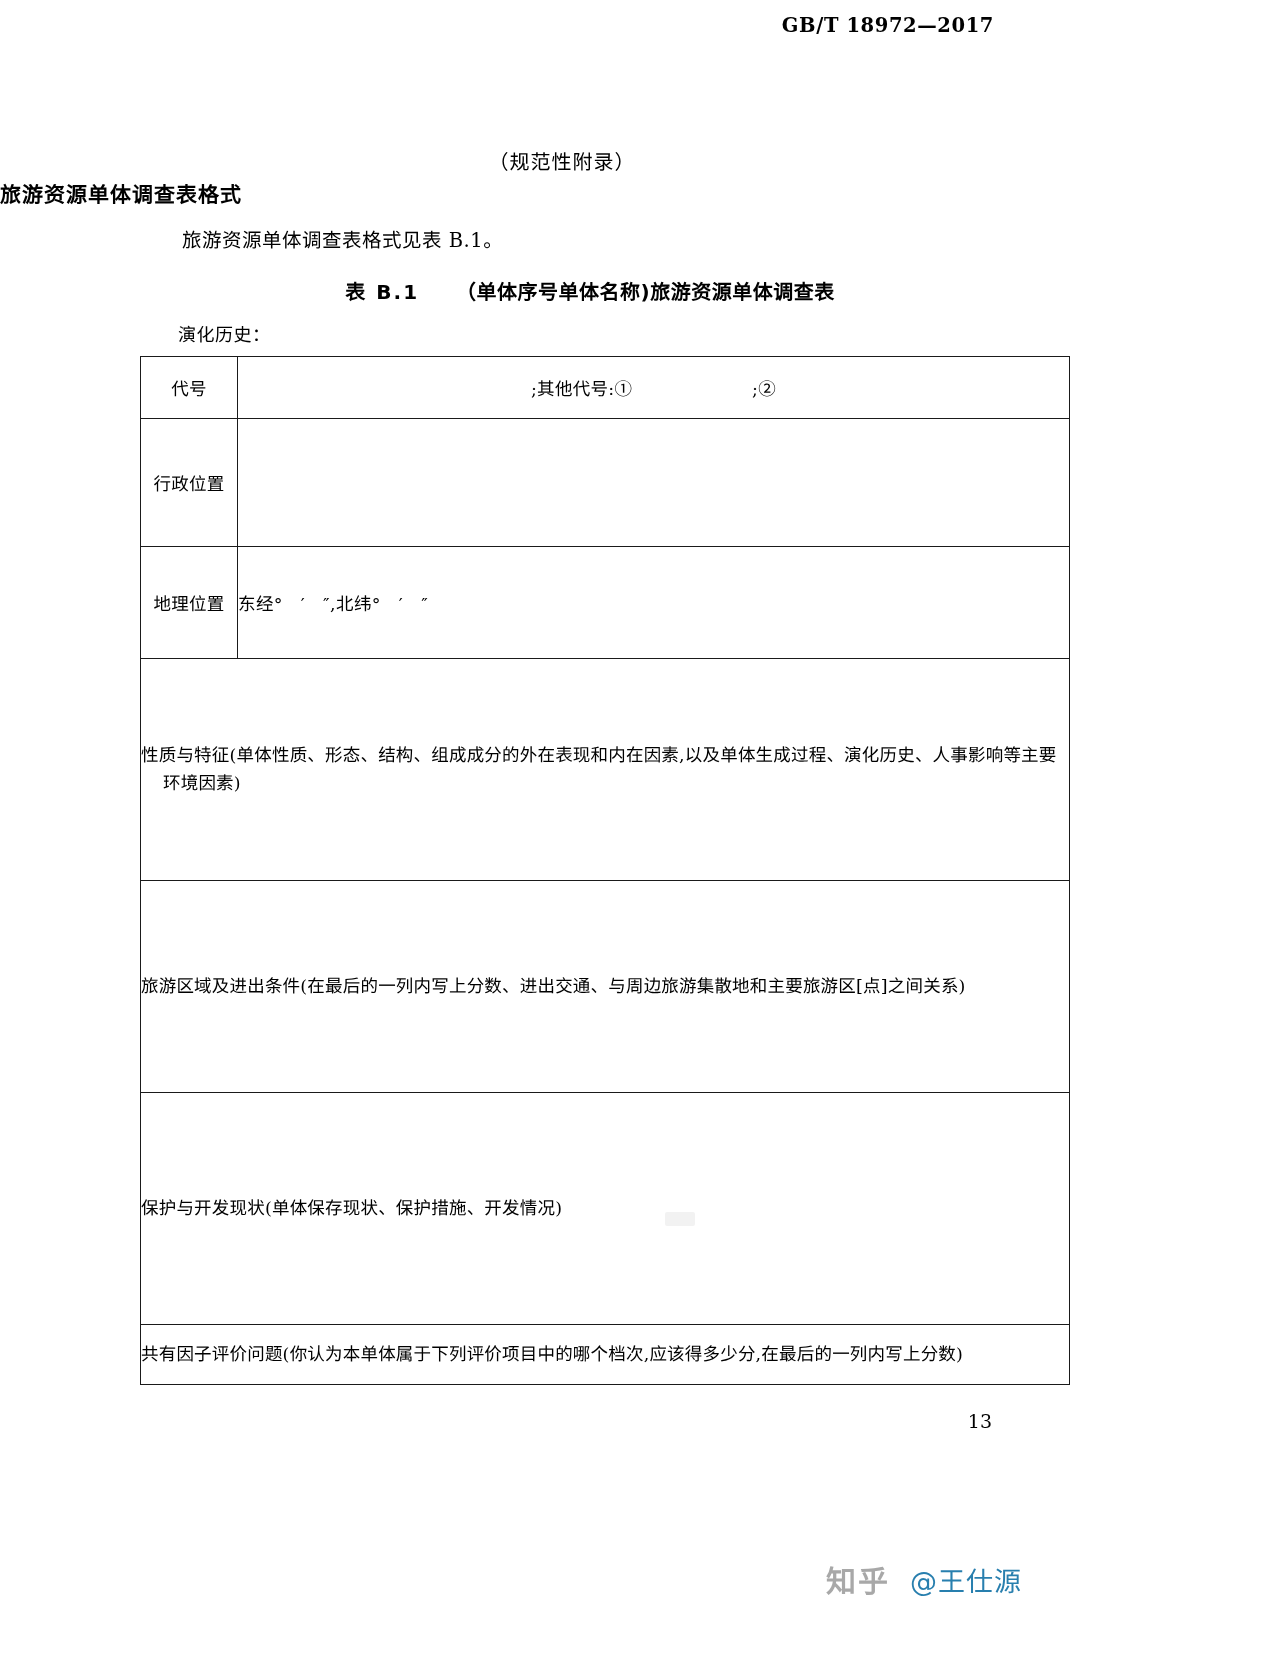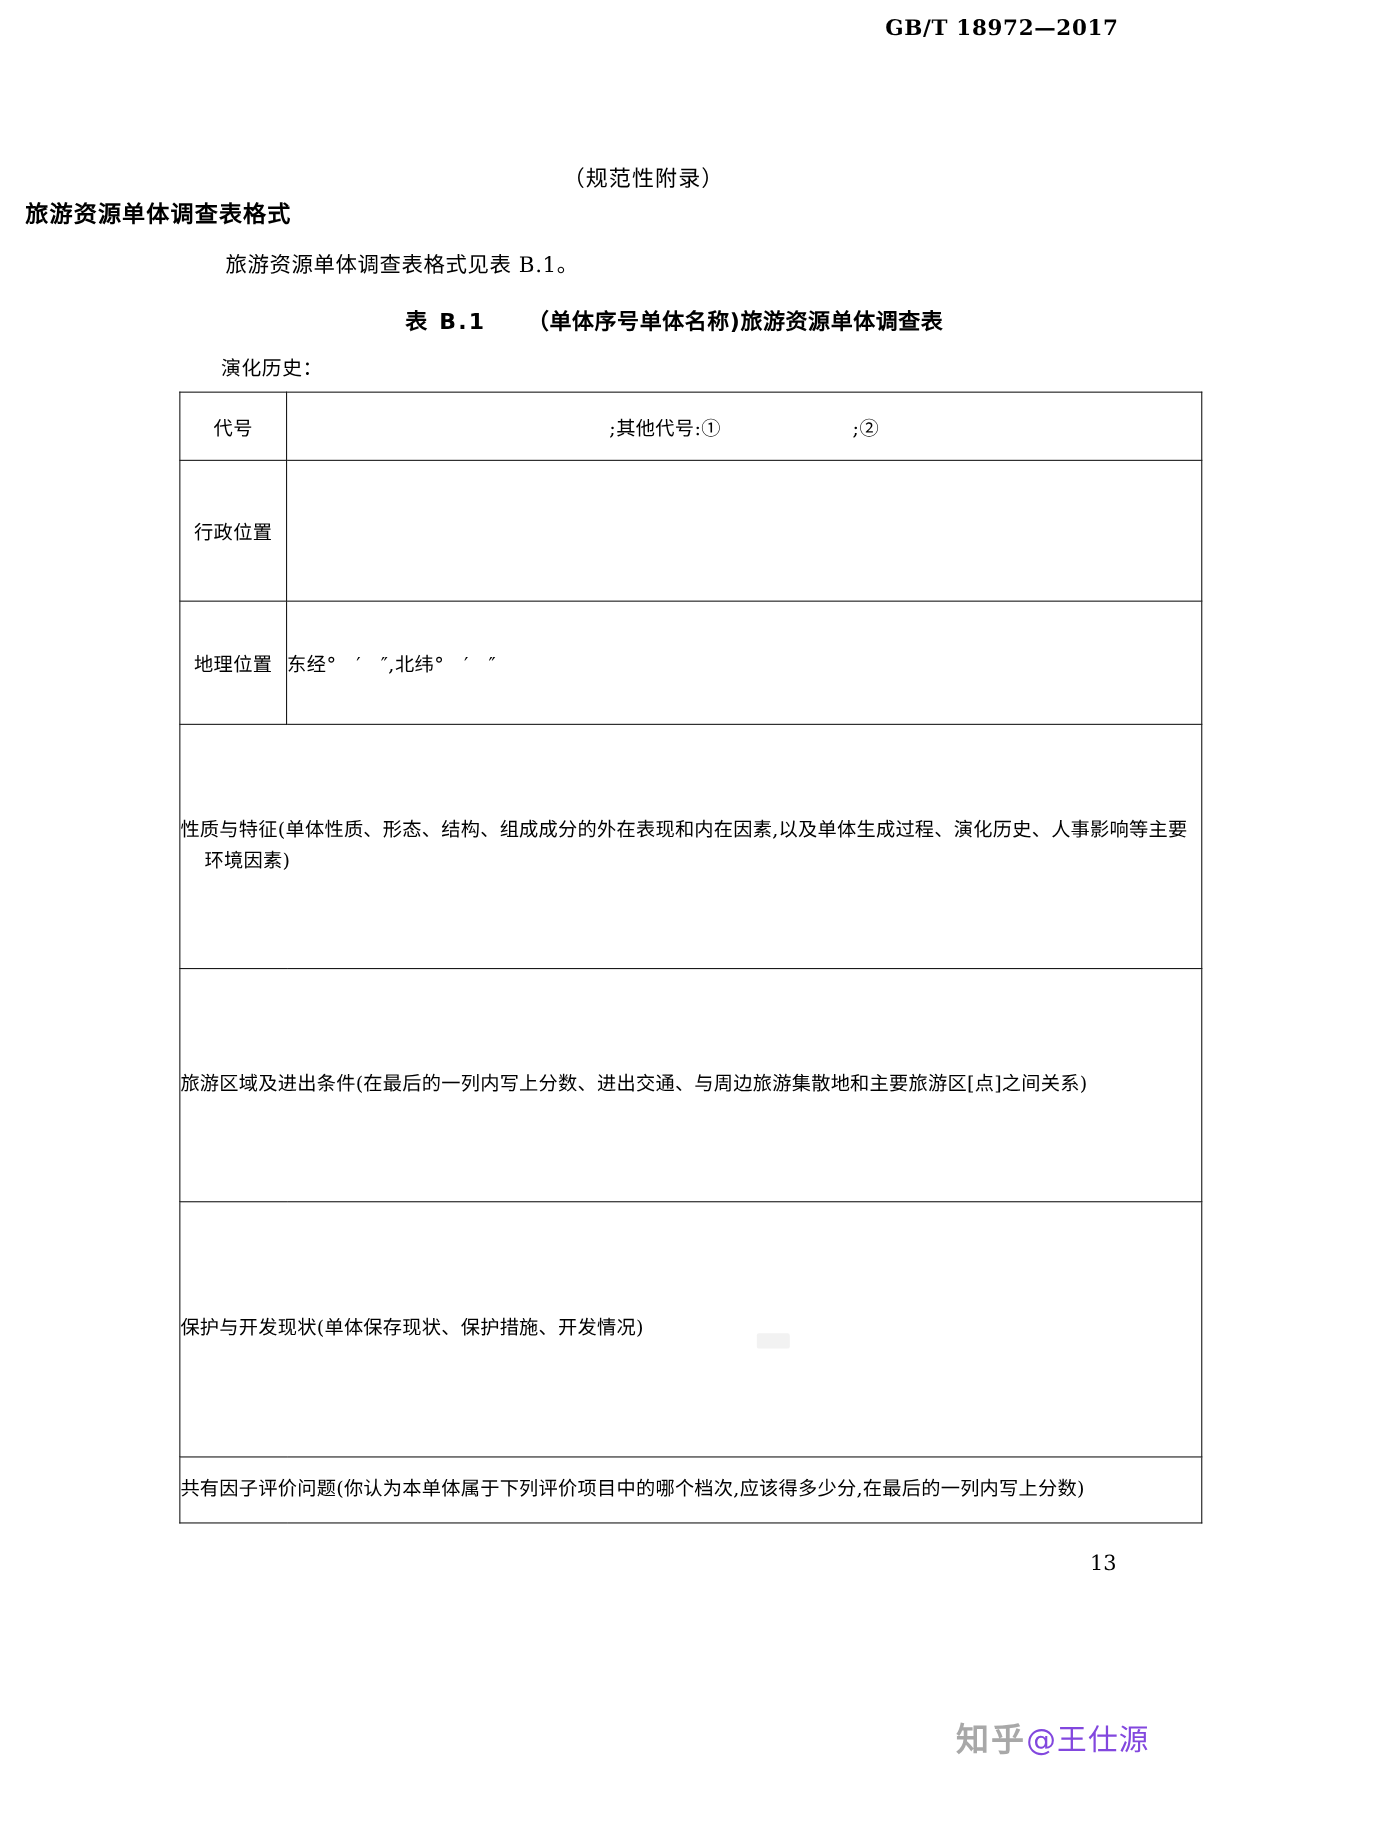--- a/index.html
+++ b/index.html
@@ -12,21 +12,20 @@
     font-family: "DejaVu Serif", "Liberation Serif", serif;
     color: #000000;
   }
   .page {
     position: relative;
     width: 1092px;
     height: 1657px;
     background: #ffffff;
     overflow: hidden;
     box-sizing: border-box;
-    margin-left: 23px;
   }
 
   
   .doc-header {
     position: absolute;
     top: 14px;
     right: 98px;
     font-family: "DejaVu Serif", "Liberation Serif", serif;
     font-size: 19.5px;
     font-weight: bold;
@@ -184,35 +183,35 @@
     font-size: 19px;
   }
 
   
   .watermark {
     position: absolute;
     bottom: 56px;
     right: 70px;
     display: flex;
     align-items: center;
-    gap: 0;
+    gap: 20px;
     color: #8e8e8e;
     opacity: 0.85;
   }
   .watermark .wm-logo {
     font-family: "DejaVu Sans", "Liberation Sans", sans-serif;
     font-size: 30px;
     font-weight: bold;
     letter-spacing: 2px;
     color: #9a9a9a;
   }
   .watermark .wm-handle {
     font-family: "DejaVu Sans", "Liberation Sans", sans-serif;
     font-size: 27px;
-    color: #6d28d9;
+    color: #0369a1;
     letter-spacing: 1px;
   }
   .faint-mark {
     position: absolute;
     top: 1212px;
     left: 665px;
     width: 30px;
     height: 14px;
     background: #f2f2f2;
     border-radius: 2px;

